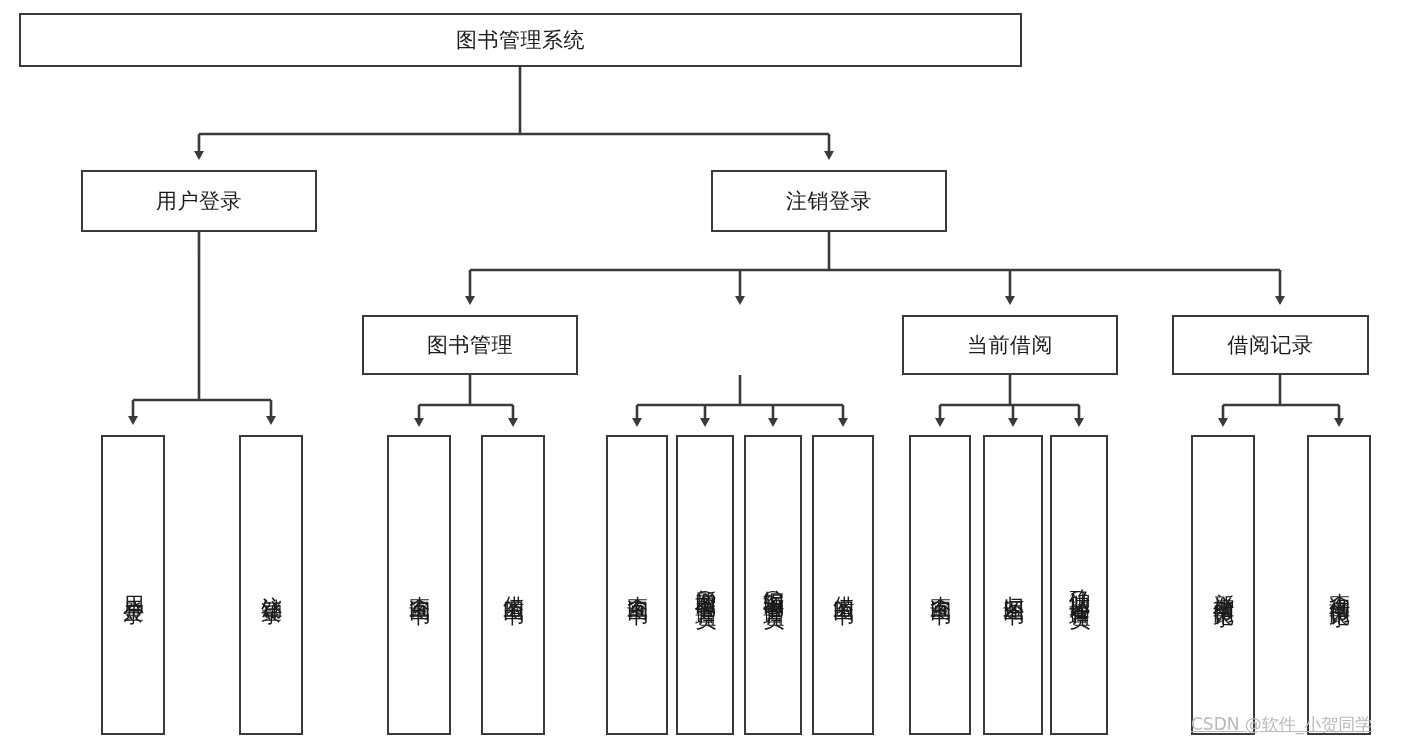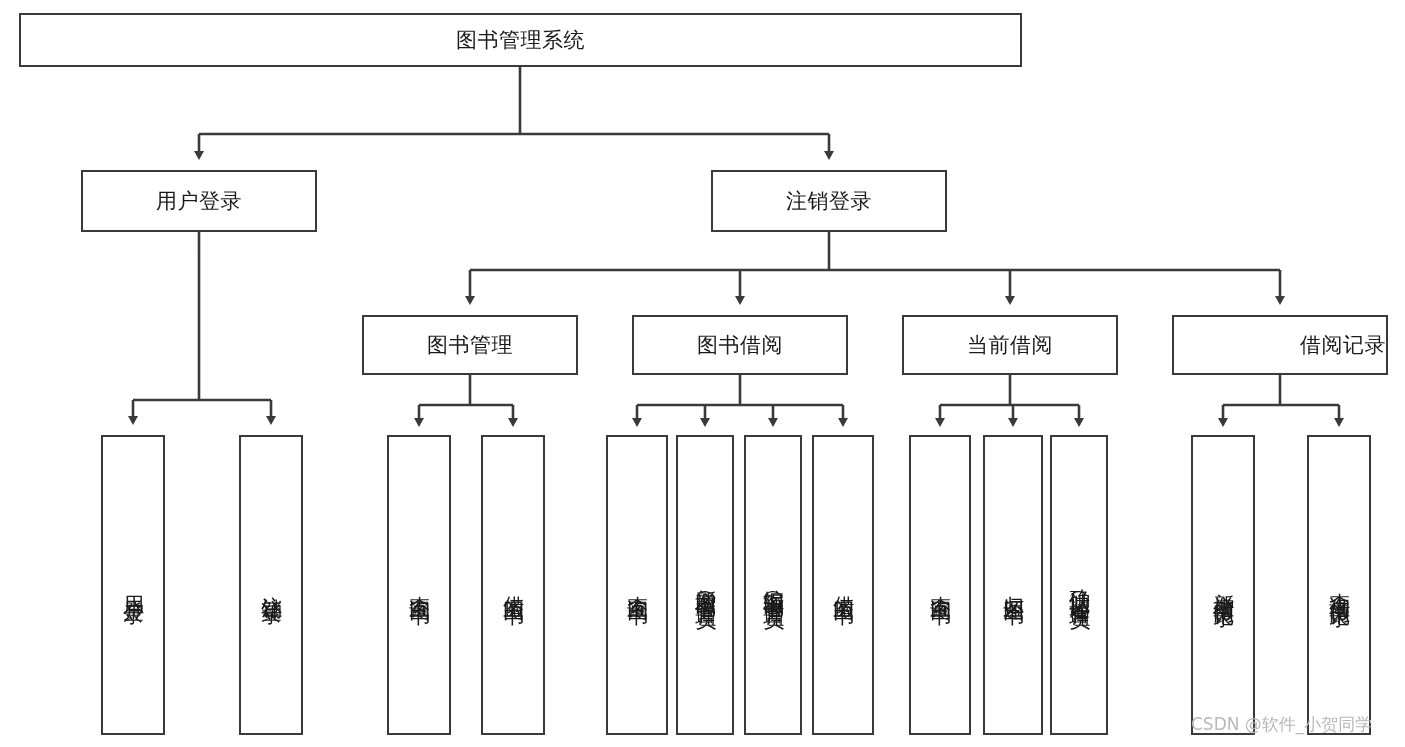--- a/index.html
+++ b/index.html
@@ -57,20 +57,21 @@
   }
   #watermark {
     position: absolute;
     left: 1191px;
     top: 713px;
     font-size: 17px;
     color: #b9b9b9;
     white-space: nowrap;
     z-index: 5;
     font-family: "DejaVu Sans", "Liberation Sans", sans-serif;
+    text-decoration: underline;
   }
 </style>
 </head>
 <body>
 
 <div id="canvas">
 
   <svg id="edges" viewBox="0 0 1405 747" width="1405" height="747" xmlns="http://www.w3.org/2000/svg">
     <defs>
       <marker id="arrow" markerWidth="9" markerHeight="10" refX="1" refY="5" orient="auto" markerUnits="userSpaceOnUse">
@@ -128,27 +129,24 @@
   <div class="node" style="left:81px; top:170px; width:236px; height:62px;">
     <span class="label">用户登录</span>
   </div>
   <div class="node" style="left:711px; top:170px; width:236px; height:62px;">
     <span class="label">注销登录</span>
   </div>
 
   <div class="node" style="left:362px; top:315px; width:216px; height:60px;">
     <span class="label">图书管理</span>
   </div>
-  <div class="node" style="left:632px; top:315px; width:216px; height:60px;">
-    <span class="label">图书借阅</span>
-  </div>
   <div class="node" style="left:902px; top:315px; width:216px; height:60px;">
     <span class="label">当前借阅</span>
   </div>
-  <div class="node" style="left:1172px; top:315px; width:216px; height:60px;justify-content:flex-end;">
+  <div class="node" style="left:1172px; top:315px; width:197px; height:60px;">
     <span class="label">借阅记录</span>
   </div>
 
   <div class="node leaf" style="left:101px; top:435px; width:64px; height:300px;">
     <span class="label">用户登录</span>
   </div>
   <div class="node leaf" style="left:239px; top:435px; width:64px; height:300px;">
     <span class="label">注销登录</span>
   </div>
   <div class="node leaf" style="left:387px; top:435px; width:64px; height:300px;">

